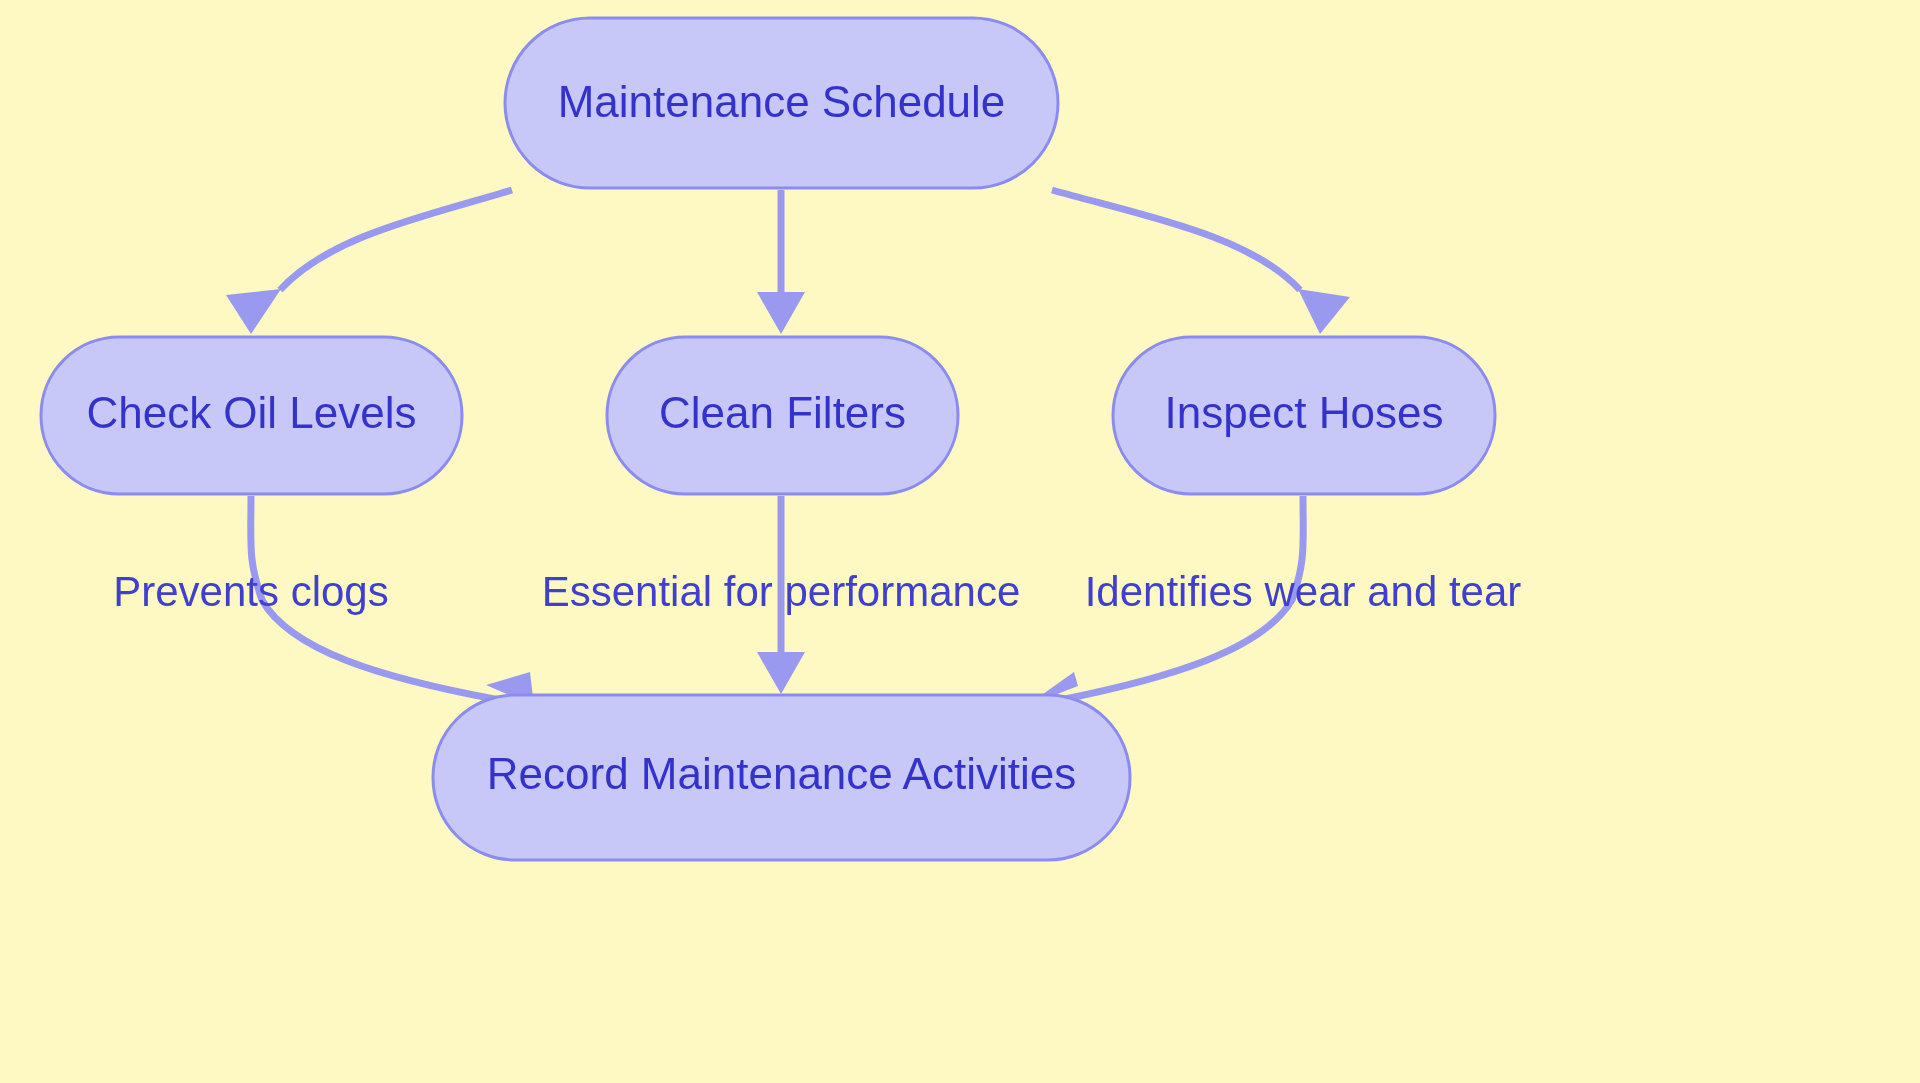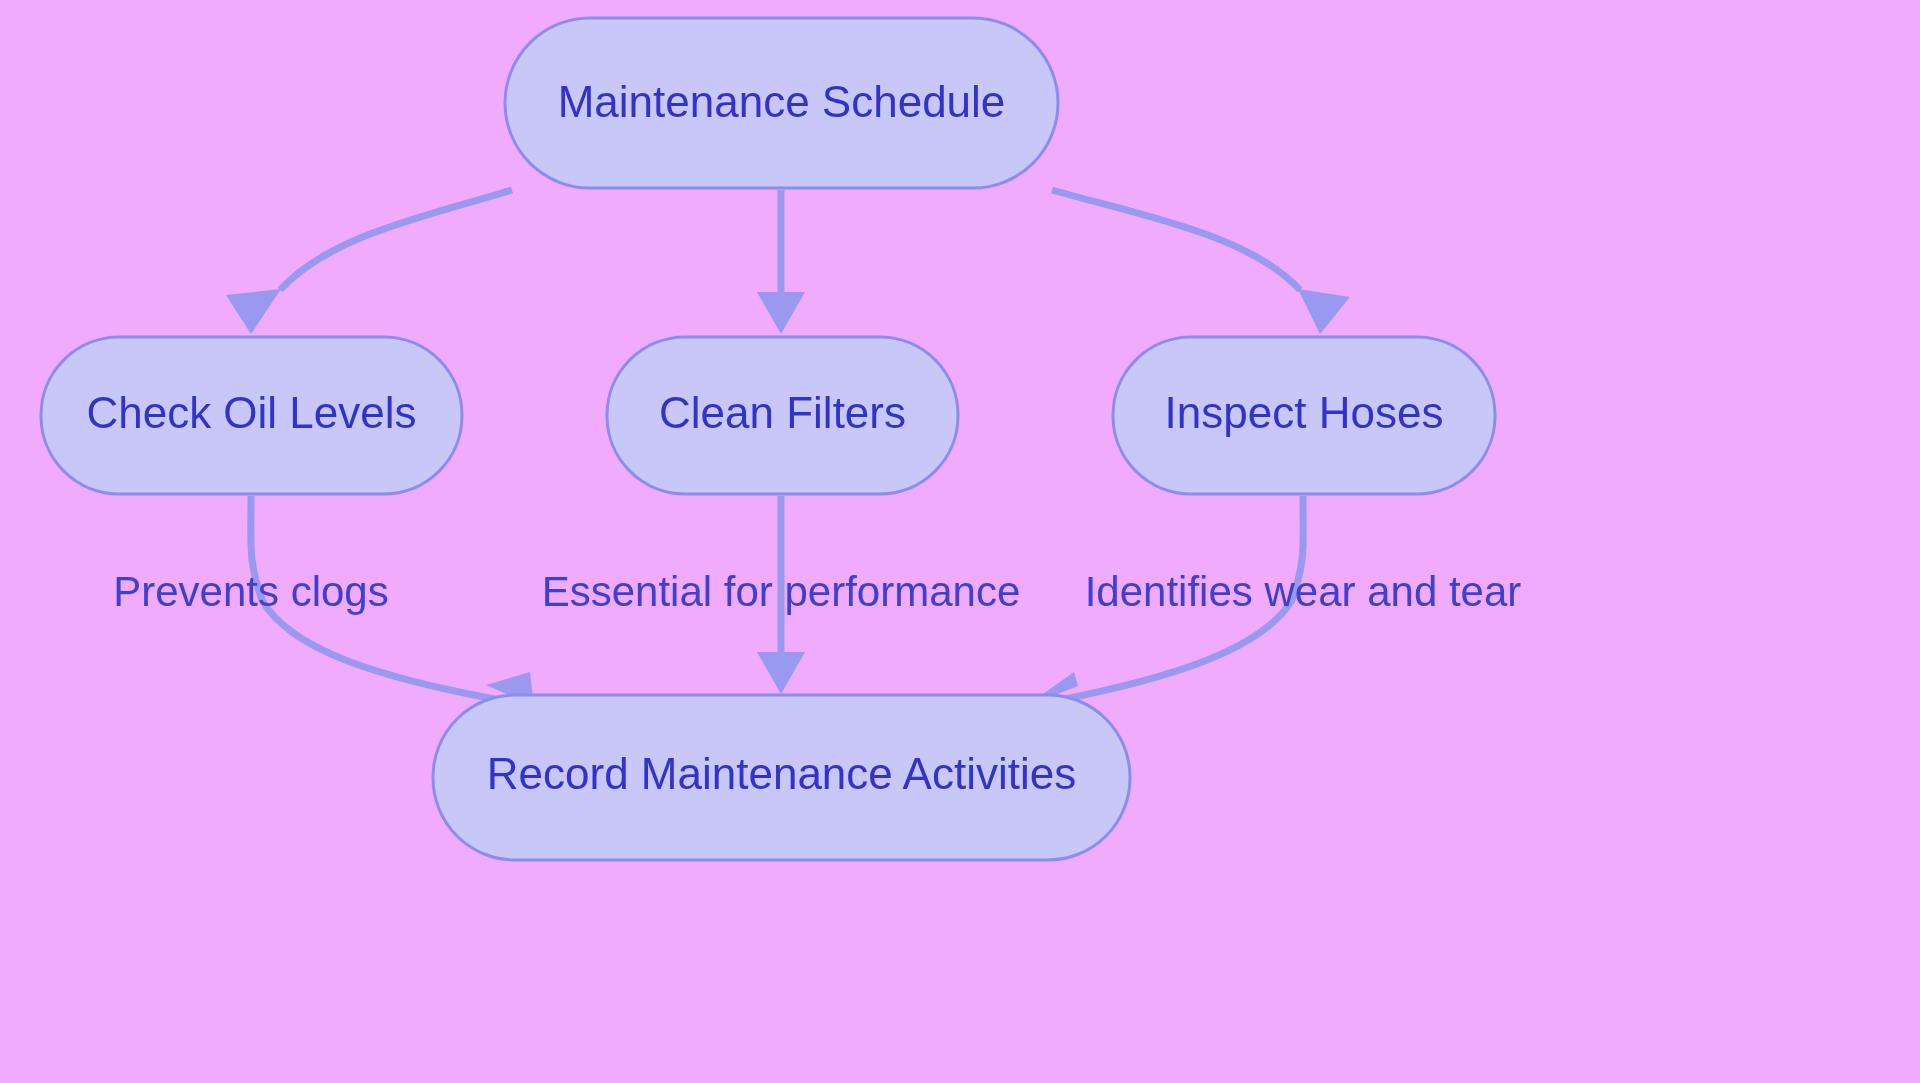--- a/index.html
+++ b/index.html
@@ -11,21 +11,21 @@
   body {
     width: 1920px;
     height: 1083px;
     font-family: "Liberation Sans", "DejaVu Sans", sans-serif;
     overflow: hidden;
   }
   #flowchart-root {
     position: relative;
     width: 1920px;
     height: 1083px;
-    background: #f0abfc;
+    background: #fef9c3;
   }
   #flow-svg {
     position: absolute;
     top: 0;
     left: 0;
     width: 1920px;
     height: 1083px;
     display: block;
   }
   .node-shape {

